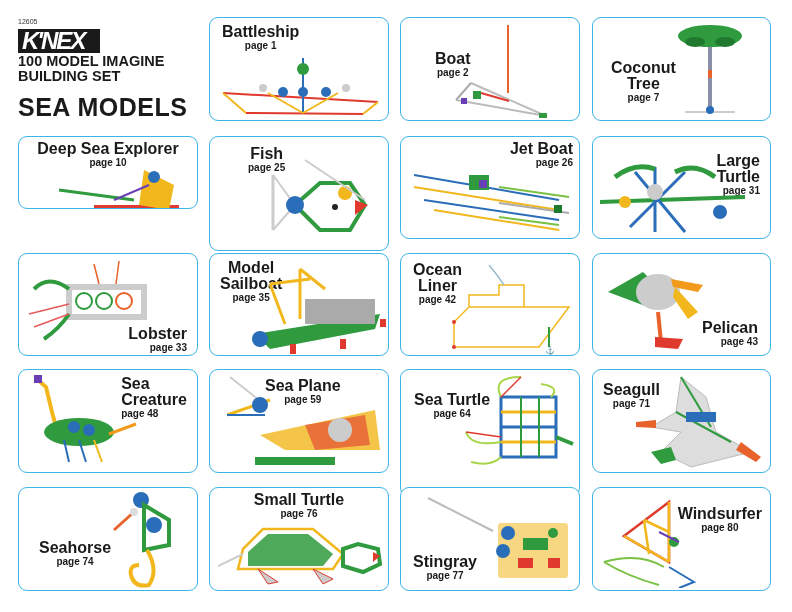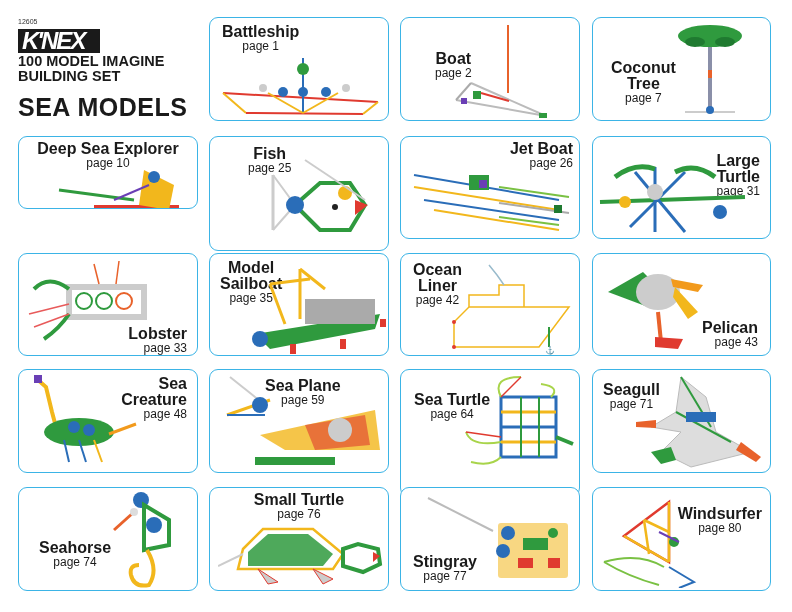--- a/index.html
+++ b/index.html
@@ -3,21 +3,21 @@
 <meta charset="utf-8">
 <style>
   html,body{margin:0;padding:0;background:#fff;}
   body{width:792px;height:612px;position:relative;overflow:hidden;font-family:"Liberation Sans",sans-serif;color:#1a1a1a;}
   .code{position:absolute;left:18px;top:18px;font-size:7px;color:#333;}
   .logo{position:absolute;left:18px;top:29px;width:82px;height:24px;background:#1a1a1a;color:#fff;font-weight:900;font-size:24px;line-height:24px;letter-spacing:-2px;font-style:italic;padding-left:4px;box-sizing:border-box;overflow:hidden;}
   .subtitle{position:absolute;left:18px;top:54px;font-weight:900;font-size:14.5px;line-height:15px;width:185px;}
   .heading{position:absolute;left:18px;top:94px;font-weight:900;font-size:25px;line-height:26px;letter-spacing:0.5px;}
   .card{position:absolute;border:1.5px solid #3bb4e6;border-radius:9px;background:#fff;box-sizing:border-box;overflow:hidden;}
   .ttl{position:absolute;font-weight:900;font-size:16px;line-height:16px;text-align:center;white-space:nowrap;}
-  .pg{display:block;font-weight:400;font-size:12px;line-height:12px;}
+  .pg{display:block;font-weight:700;font-size:10px;line-height:12px;}
   svg.art{position:absolute;}
 </style>
 </head>
 <body>
 
 <div class="code">12605</div>
 <div class="logo">K'NEX</div>
 <div class="subtitle">
   <div>100 MODEL IMAGINE</div>
   <div>BUILDING SET</div>
@@ -181,21 +181,21 @@
       <polygon points="5,35 40,15 60,35 45,50" fill="#2f9a3e"></polygon>
       <ellipse cx="55" cy="35" rx="22" ry="18" fill="#ccc"></ellipse>
       <polygon points="68,22 100,28 95,35 70,30" fill="#f29a1c"></polygon>
       <polygon points="72,30 95,55 85,62 70,40" fill="#f2b71c"></polygon>
       <line x1="55" y1="55" x2="58" y2="85" stroke="#e8622b" stroke-width="4"></line>
       <polygon points="52,80 80,82 75,92 52,90" fill="#e03a2f"></polygon>
     </svg>
 </div>
 
 <div class="card" style="left:18px;top:369px;width:180px;height:104px;">
-  <div class="ttl" style="right:10px;top:6px;text-align:right;"><span>Sea</span><br><span>Creature</span><span class="pg">page 48</span></div>
+  <div class="ttl" style="right:10px;top:6px;text-align:left;"><span>Sea</span><br><span>Creature</span><span class="pg">page 48</span></div>
   <svg class="art" style="left:5px;top:2px" width="120" height="98">
       <polyline points="14,8 22,15 28,40 32,55" fill="none" stroke="#f2b71c" stroke-width="4"></polyline>
       <rect x="10" y="3" width="8" height="8" fill="#6a3fb5"></rect>
       <ellipse cx="55" cy="60" rx="35" ry="14" fill="#2f9a3e"></ellipse>
       <circle cx="50" cy="55" r="6" fill="#2a6db8"></circle>
       <circle cx="65" cy="58" r="6" fill="#2a6db8"></circle>
       <line x1="40" y1="68" x2="45" y2="90" stroke="#2a6db8" stroke-width="2"></line>
       <line x1="55" y1="68" x2="62" y2="90" stroke="#2a6db8" stroke-width="2"></line>
       <line x1="70" y1="68" x2="78" y2="90" stroke="#f2b71c" stroke-width="2"></line>
       <line x1="85" y1="62" x2="112" y2="52" stroke="#f29a1c" stroke-width="3"></line>

